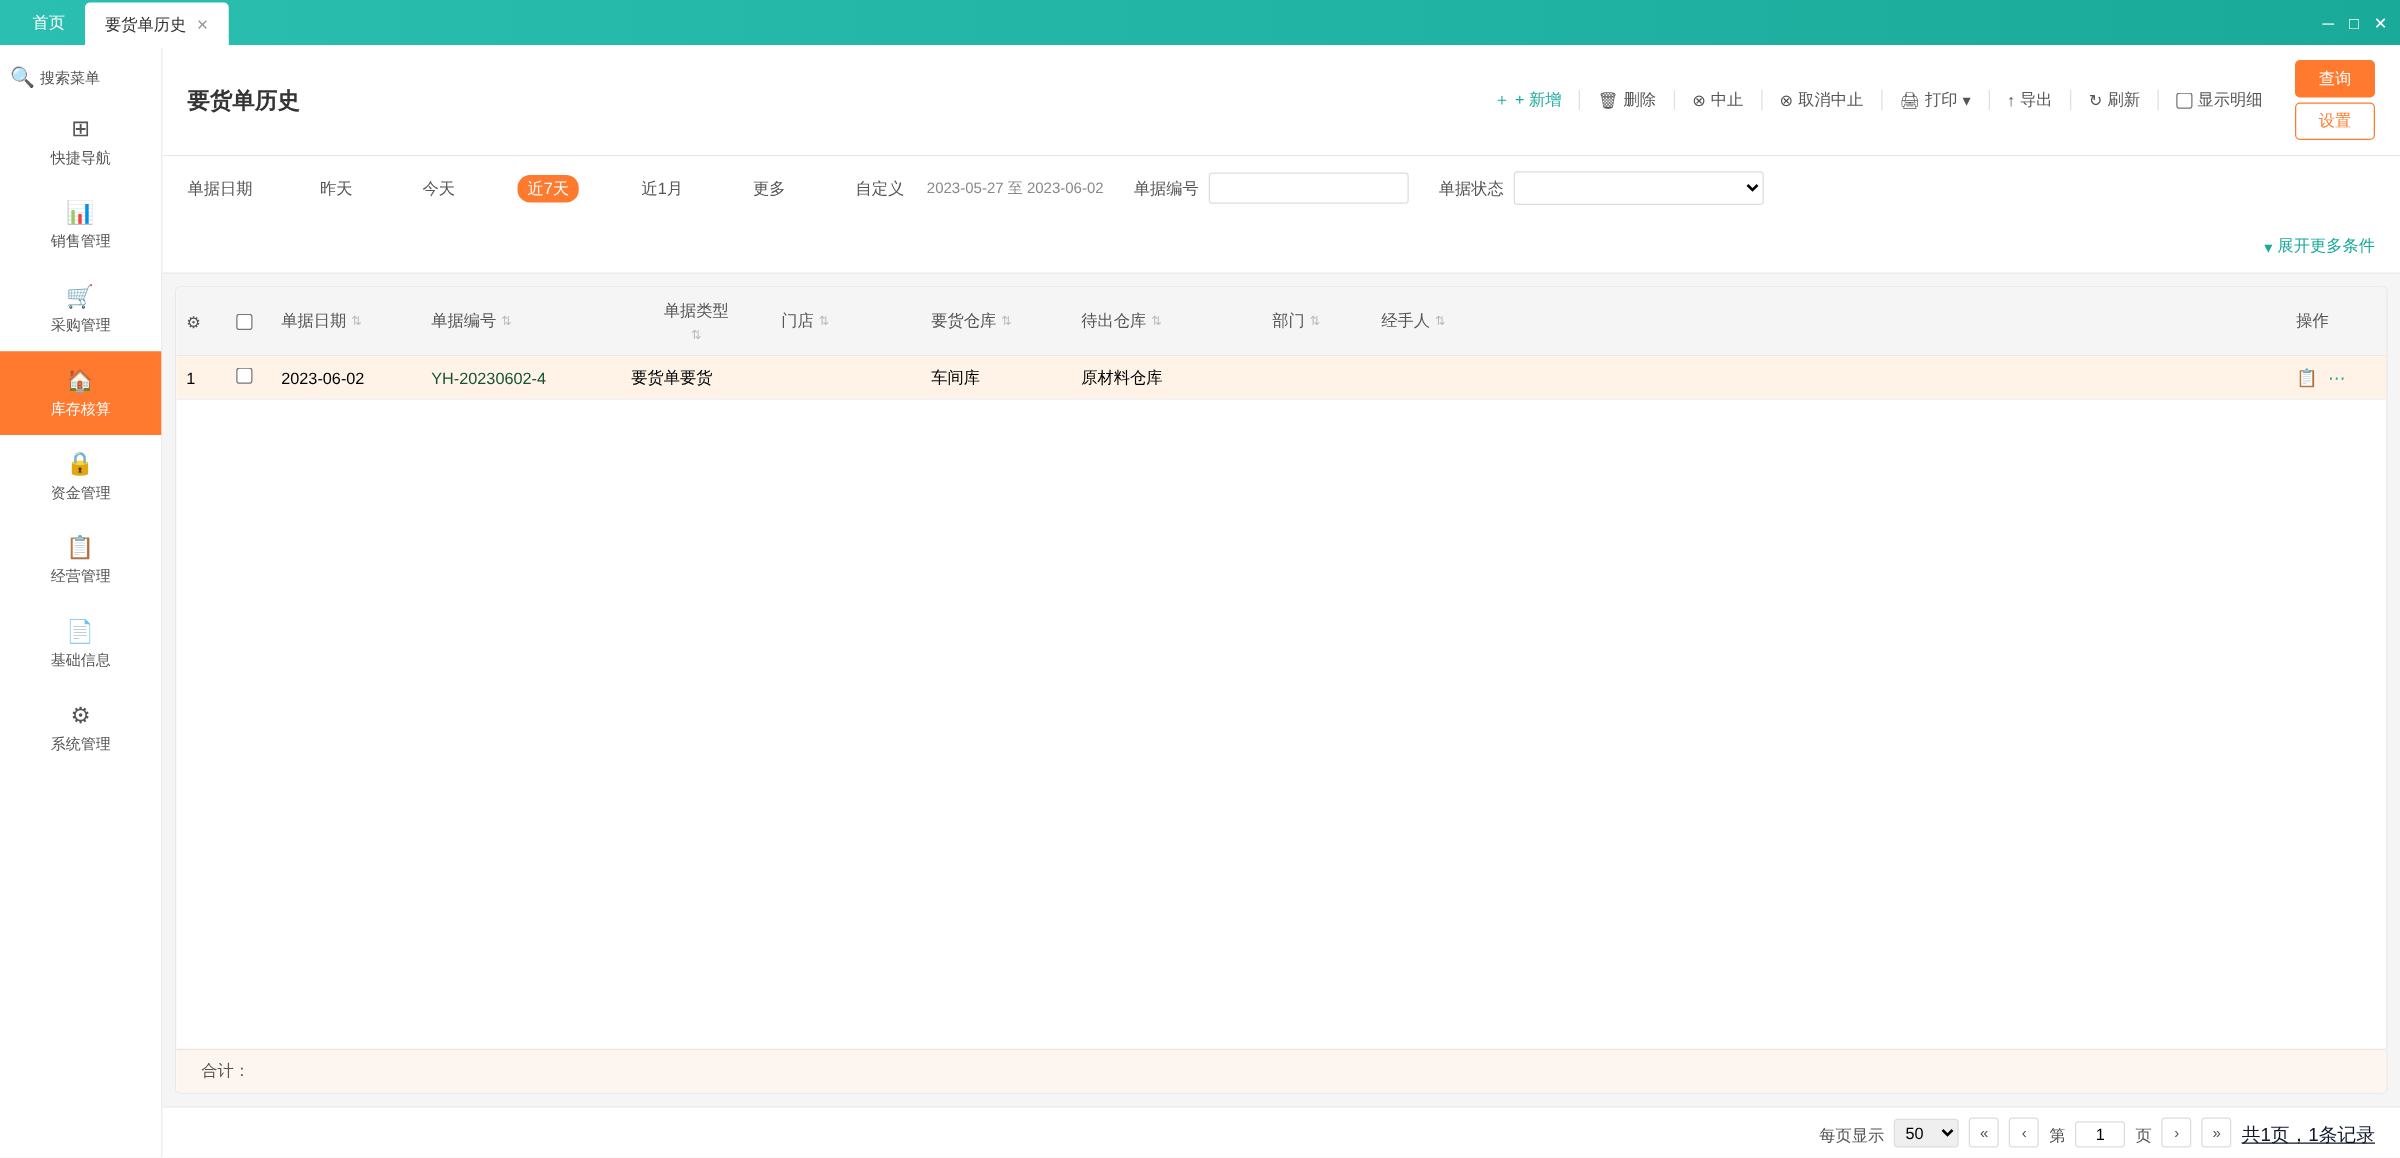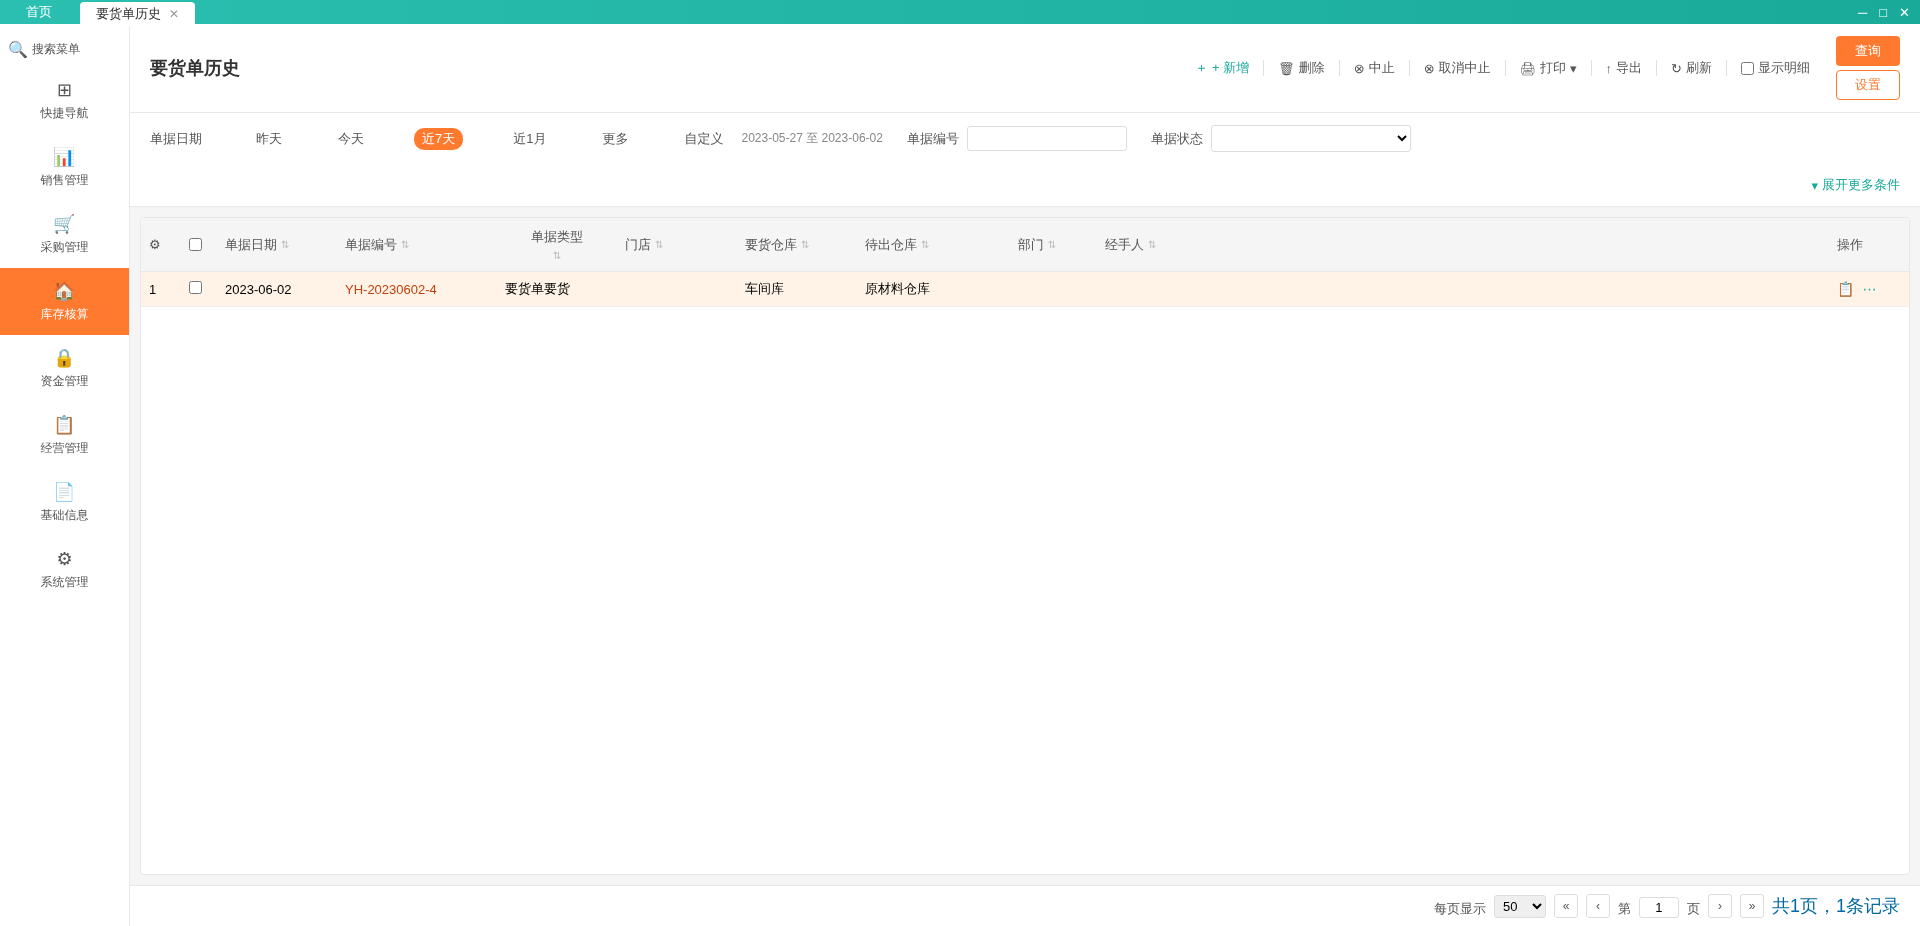--- a/index.html
+++ b/index.html
@@ -1,19 +1,19 @@
 <!DOCTYPE html>
 <html><head>
   <meta charset="utf-8">
   <style>
     * { margin: 0; padding: 0; box-sizing: border-box; }
     body { font-family: "Microsoft YaHei", Arial, sans-serif; font-size: 13px; background: #f5f5f5; width: 1920px; height: 926px; overflow: hidden; display: flex; flex-direction: column; }
 
     
-    .top-bar { height: 24px; background: linear-gradient(90deg, #2abfb0, #1aaa9a); display: flex; align-items: center; padding: 0 10px; gap: 12px; }
+    .top-bar { height: 36px; background: linear-gradient(90deg, #2abfb0, #1aaa9a); display: flex; align-items: center; padding: 0 10px; gap: 0; }
     .top-bar-tab { height: 100%; display: flex; align-items: center; padding: 0 16px; color: white; font-size: 13px; cursor: pointer; position: relative; }
     .top-bar-tab.home { background: transparent; }
     .top-bar-tab.active { background: white; color: #333; border-radius: 4px 4px 0 0; margin-top: 4px; height: calc(100% - 0px); }
     .top-bar-tab .close-icon { margin-left: 8px; cursor: pointer; color: #999; font-size: 12px; }
     .top-bar-right { margin-left: auto; display: flex; align-items: center; gap: 12px; color: white; font-size: 13px; }
     .top-bar-right span { cursor: pointer; }
 
     
     .main-layout { display: flex; flex: 1; overflow: hidden; }
 
@@ -55,21 +55,21 @@
 
     
     .table-area { flex: 1; background: white; margin: 10px; border: 1px solid #e8e8e8; border-radius: 4px; overflow: hidden; display: flex; flex-direction: column; }
     .table-header { display: grid; align-items: center; background: #f5f5f5; border-bottom: 1px solid #e8e8e8; font-size: 13px; color: #555; font-weight: normal; }
     .th { padding: 10px 8px; display: flex; align-items: center; gap: 4px; white-space: nowrap; }
     .th .sort-icon { color: #bbb; font-size: 10px; }
     .table-body { flex: 1; overflow-y: auto; }
     .table-row { display: grid; border-bottom: 1px solid #f0f0f0; font-size: 13px; align-items: center; }
     .table-row.highlighted { background: #fff3e8; }
     .td { padding: 8px 8px; overflow: hidden; text-overflow: ellipsis; white-space: nowrap; }
-    .td a { color: #c2410c; text-decoration: none; }
+    .td a { color: #14532d; text-decoration: none; }
     .row-ops { display: flex; gap: 8px; align-items: center; }
     .row-op-btn { color: #1aaa9a; cursor: pointer; font-size: 14px; }
 
     
     .col-settings { width: 40px; }
     .col-check { width: 36px; }
     .col-date { width: 120px; }
     .col-num { width: 160px; }
     .col-type { width: 120px; flex-direction: column; }
     .col-store { width: 120px; }
@@ -83,21 +83,21 @@
 
     
     .table-footer { background: #fdf6f0; padding: 8px 20px; border-top: 1px solid #e8e8e8; font-size: 13px; color: #555; }
 
     
     .pagination { background: white; padding: 8px 20px; display: flex; align-items: flex-end; justify-content: flex-end; gap: 8px; font-size: 13px; color: #555; border-top: 1px solid #e8e8e8; }
     .page-size-select { border: 1px solid #ddd; border-radius: 3px; padding: 2px 4px; font-size: 13px; }
     .page-btn { border: 1px solid #ddd; background: white; border-radius: 3px; width: 24px; height: 24px; cursor: pointer; display: flex; align-items: center; justify-content: center; font-size: 12px; color: #555; }
     .page-btn:disabled { color: #ccc; cursor: not-allowed; }
     .page-input { border: 1px solid #ddd; border-radius: 3px; padding: 2px 6px; font-size: 13px; width: 40px; text-align: center; }
-    .page-info { color: #0369a1; font-size: 18px; }
+    .page-info { color: #0f172a; font-size: 15px; text-decoration: underline; }
 
     .divider { width: 1px; height: 16px; background: #e0e0e0; }
   </style>
 </head>
 <body>
 
 <div class="top-bar">
   <div class="top-bar-tab home">
     <span>首页</span>
   </div>
@@ -316,20 +316,23 @@
           </div>
           <div class="td col-ops">
             <div class="row-ops">
               <span class="row-op-btn">📋</span>
               <span class="row-op-btn">⋯</span>
             </div>
           </div>
         </div>
       </div>
 
+      <div class="table-footer">
+        <span>合计：</span>
+      </div>
     </div>
 
     <div class="pagination">
       <span>每页显示</span>
       <select class="page-size-select">
         <option value="50">50</option>
         <option value="20">20</option>
         <option value="100">100</option>
       </select>
       <button class="page-btn">«</button>

